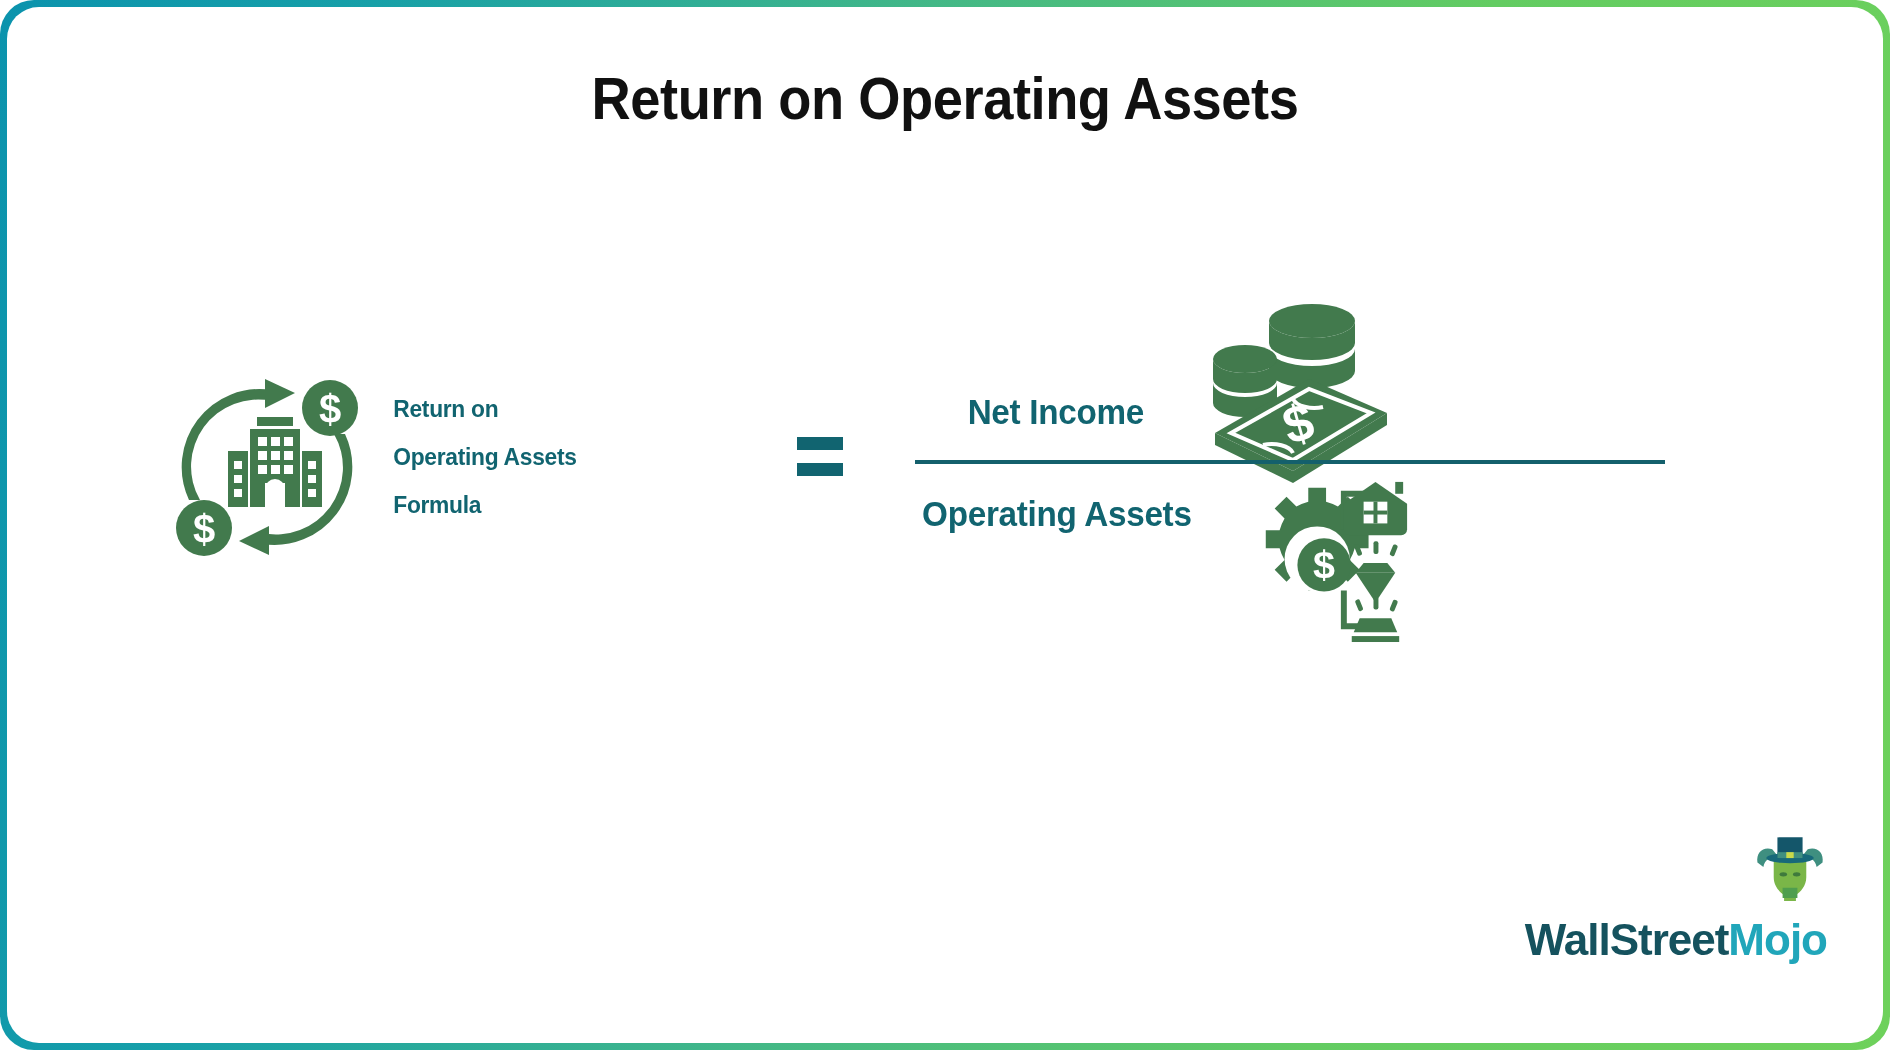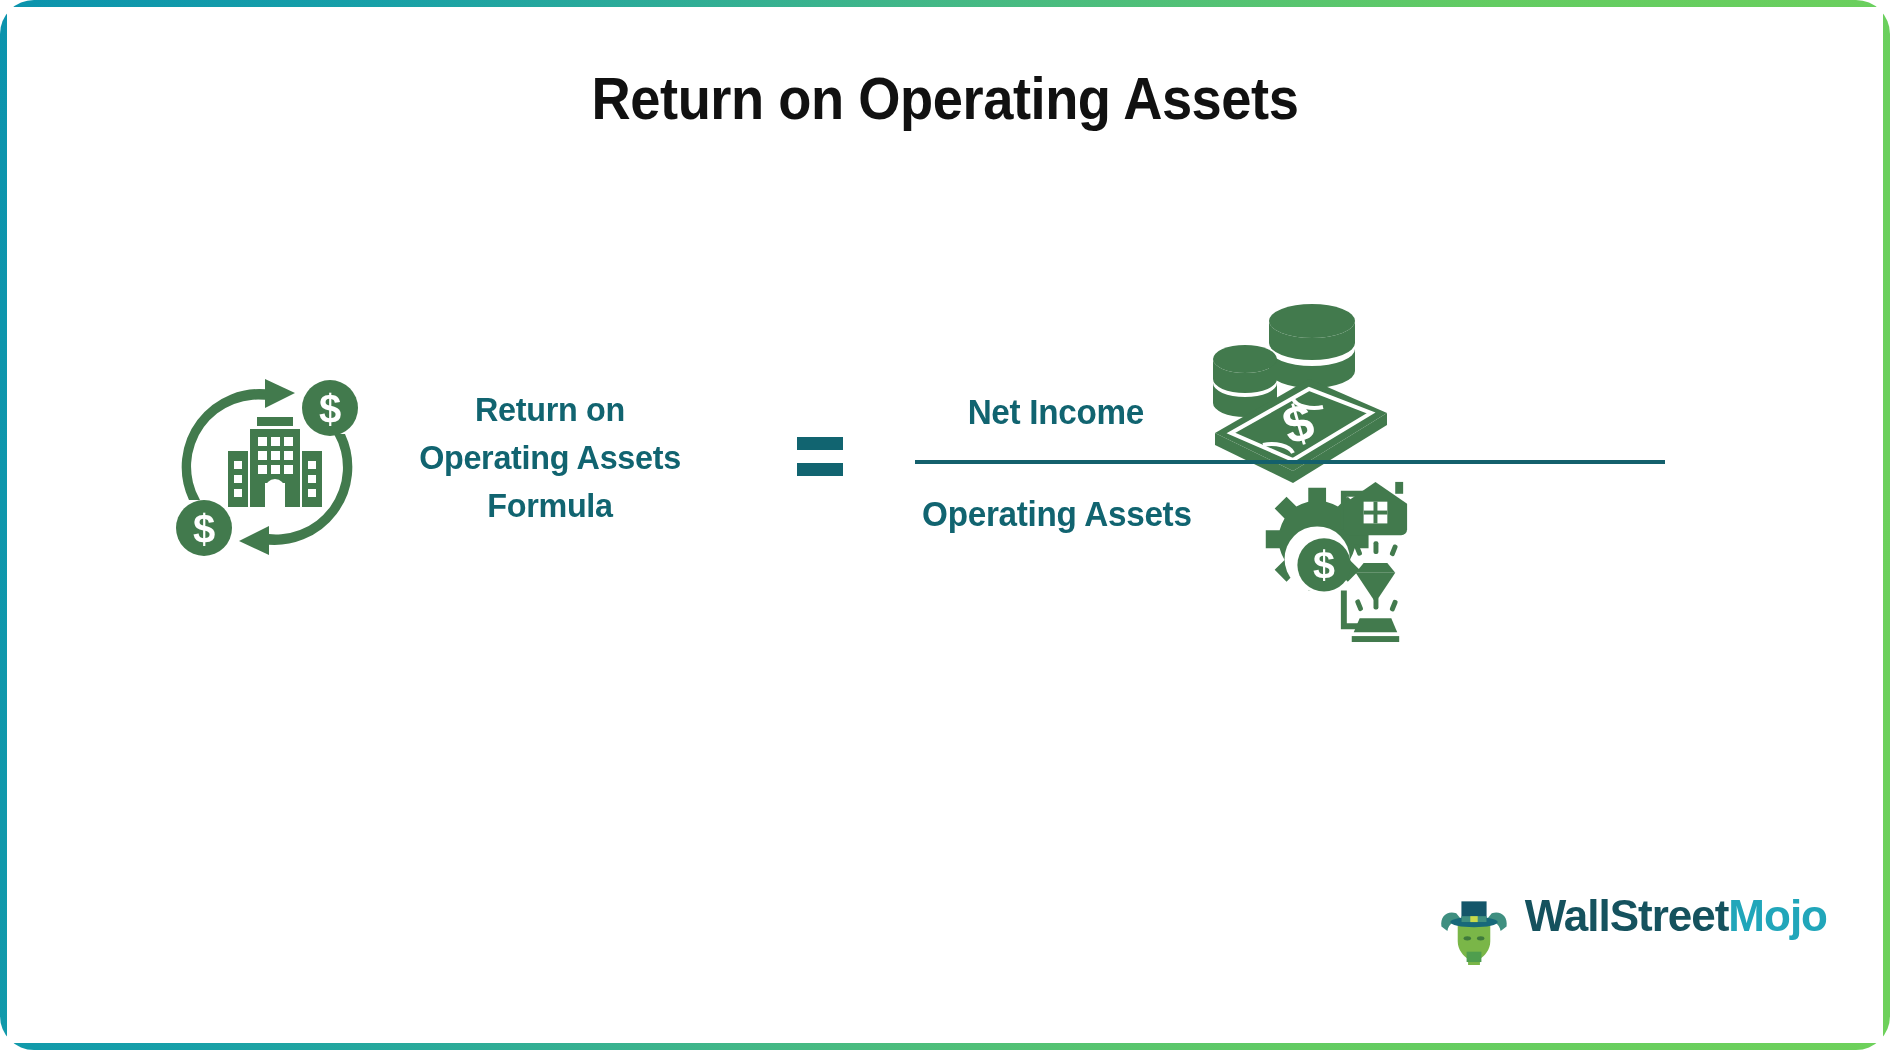--- a/index.html
+++ b/index.html
@@ -20,21 +20,21 @@
     background: linear-gradient(100deg, #0b93ad 0%, #17a0a8 18%, #43b887 45%, #63cc62 72%, #6ed15b 100%);
     border-radius: 34px;
     padding: 7px;
   }
 
   #infographic-canvas {
     position: relative;
     width: 100%;
     height: 100%;
     background: #ffffff;
-    border-radius: 4px;
+    border-radius: 32px;
     overflow: hidden;
     padding-left: 40px;
   }
 
   
   #page-title {
     position: absolute;
     top: 58px;
     left: 0;
     width: 100%;
@@ -64,23 +64,23 @@
     width: 200px;
     height: 200px;
   }
 
   
   #formula-label {
     position: absolute;
     left: 378px;
     top: 48px;
     width: 330px;
-    text-align: center;
+    text-align: left;
     color: #116470;
-    font-size: 34px;
+    font-size: 24px;
     font-weight: 700;
     line-height: 48px;
     letter-spacing: -0.3px;
   }
   #formula-label .lbl-line { display: block; transform: scaleX(0.95); }
 
   
   #equals-sign {
     position: absolute;
     left: 790px;
@@ -157,22 +157,23 @@
     width: 168px;
     height: 170px;
   }
 
   
   #brand-logo {
     position: absolute;
     right: 56px;
     bottom: 78px;
     display: flex;
-    align-items: flex-start;
+    align-items: flex-end;
     gap: 14px;
+    flex-direction: column;
   }
   #brand-logo-mark { width: 74px; height: 74px; display: block; }
   #brand-logo-text {
     font-size: 44px;
     font-weight: 700;
     letter-spacing: -1px;
     white-space: nowrap;
   }
   #brand-logo-text .brand-primary { color: #15525e; }
   #brand-logo-text .brand-accent  { color: #21a6ba; }

